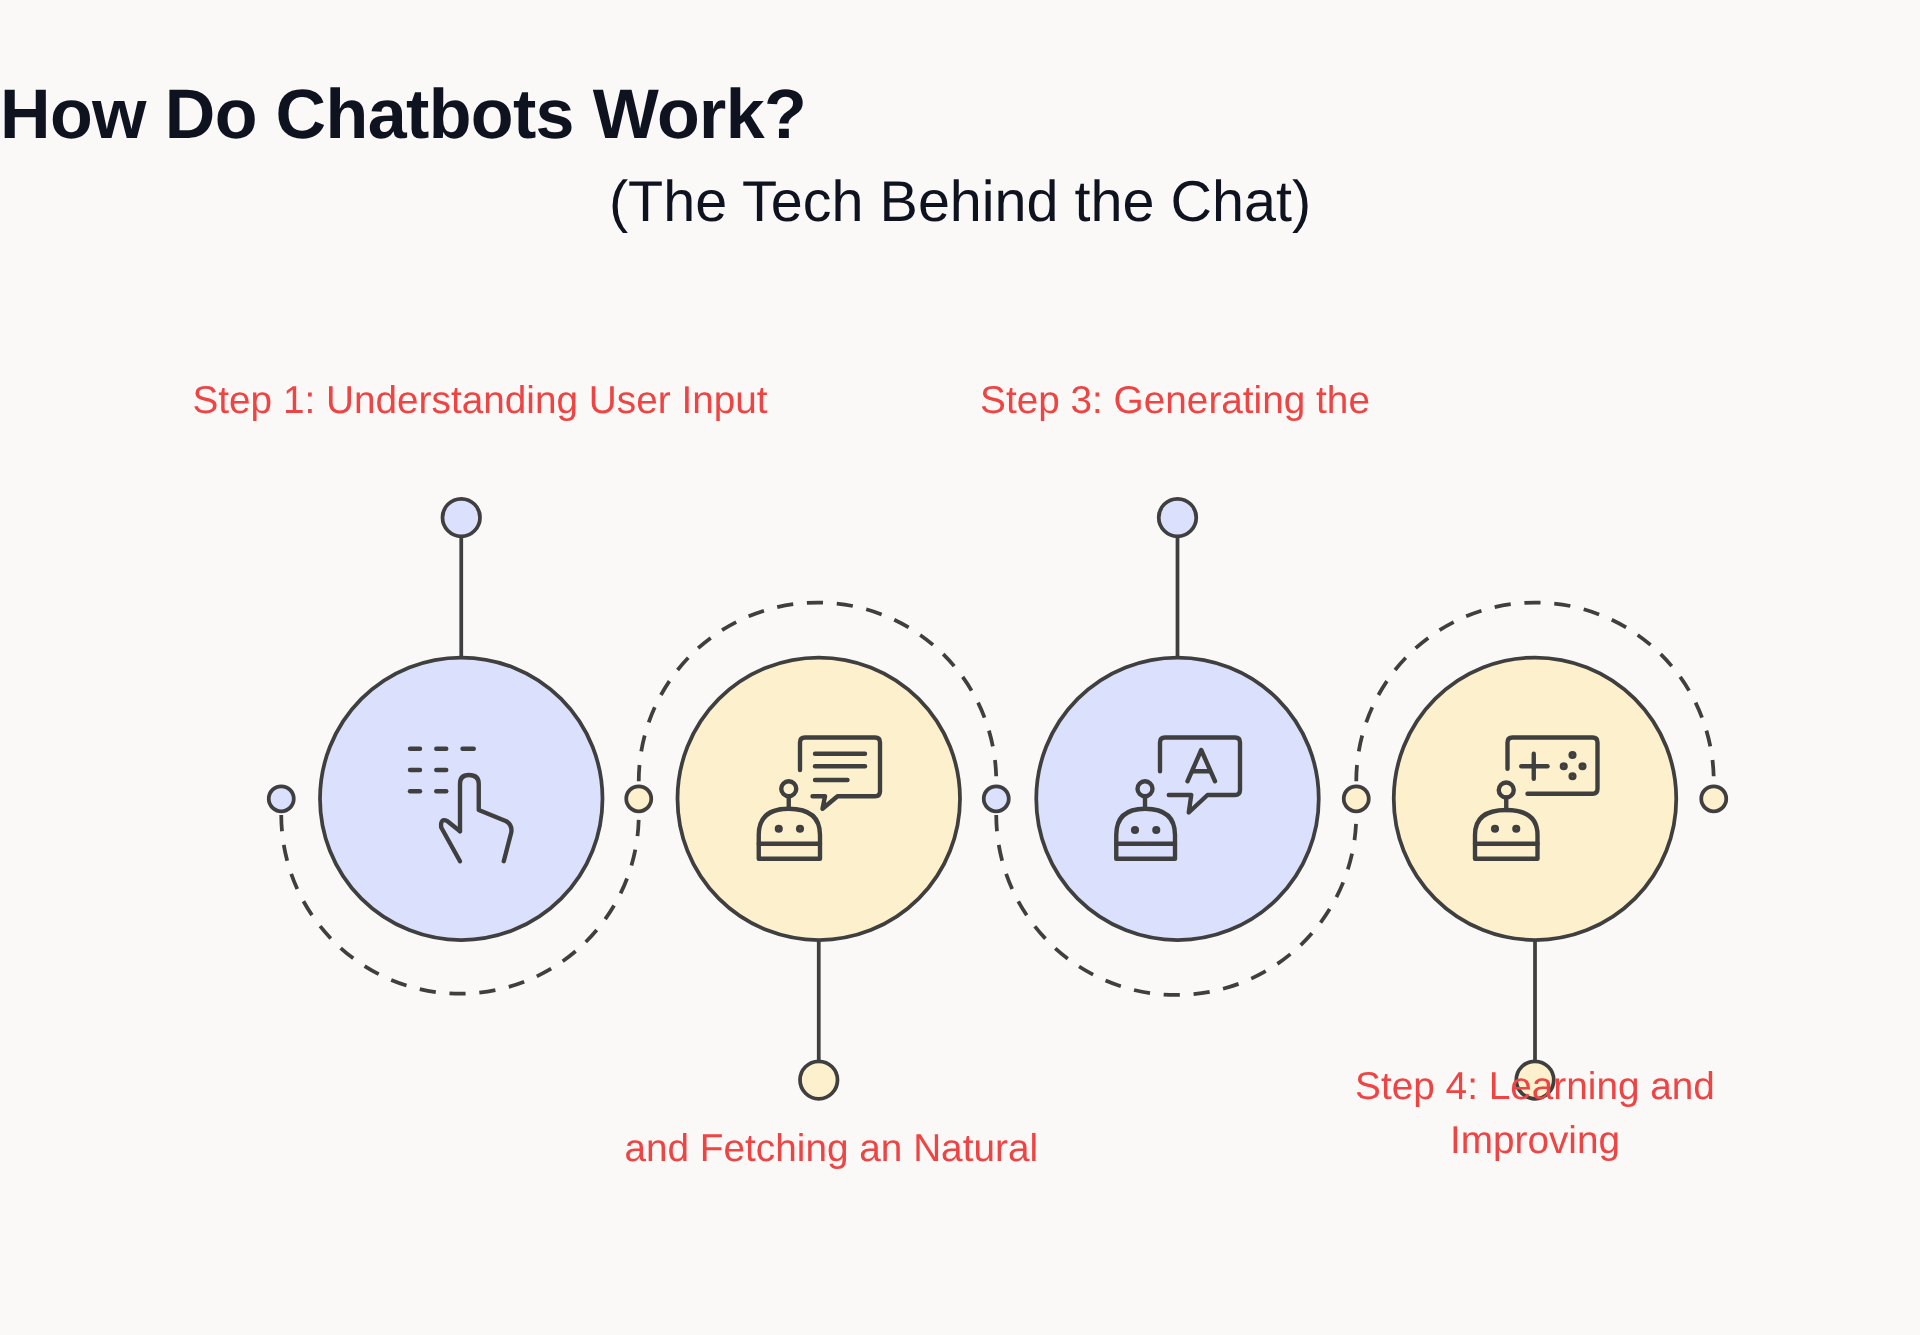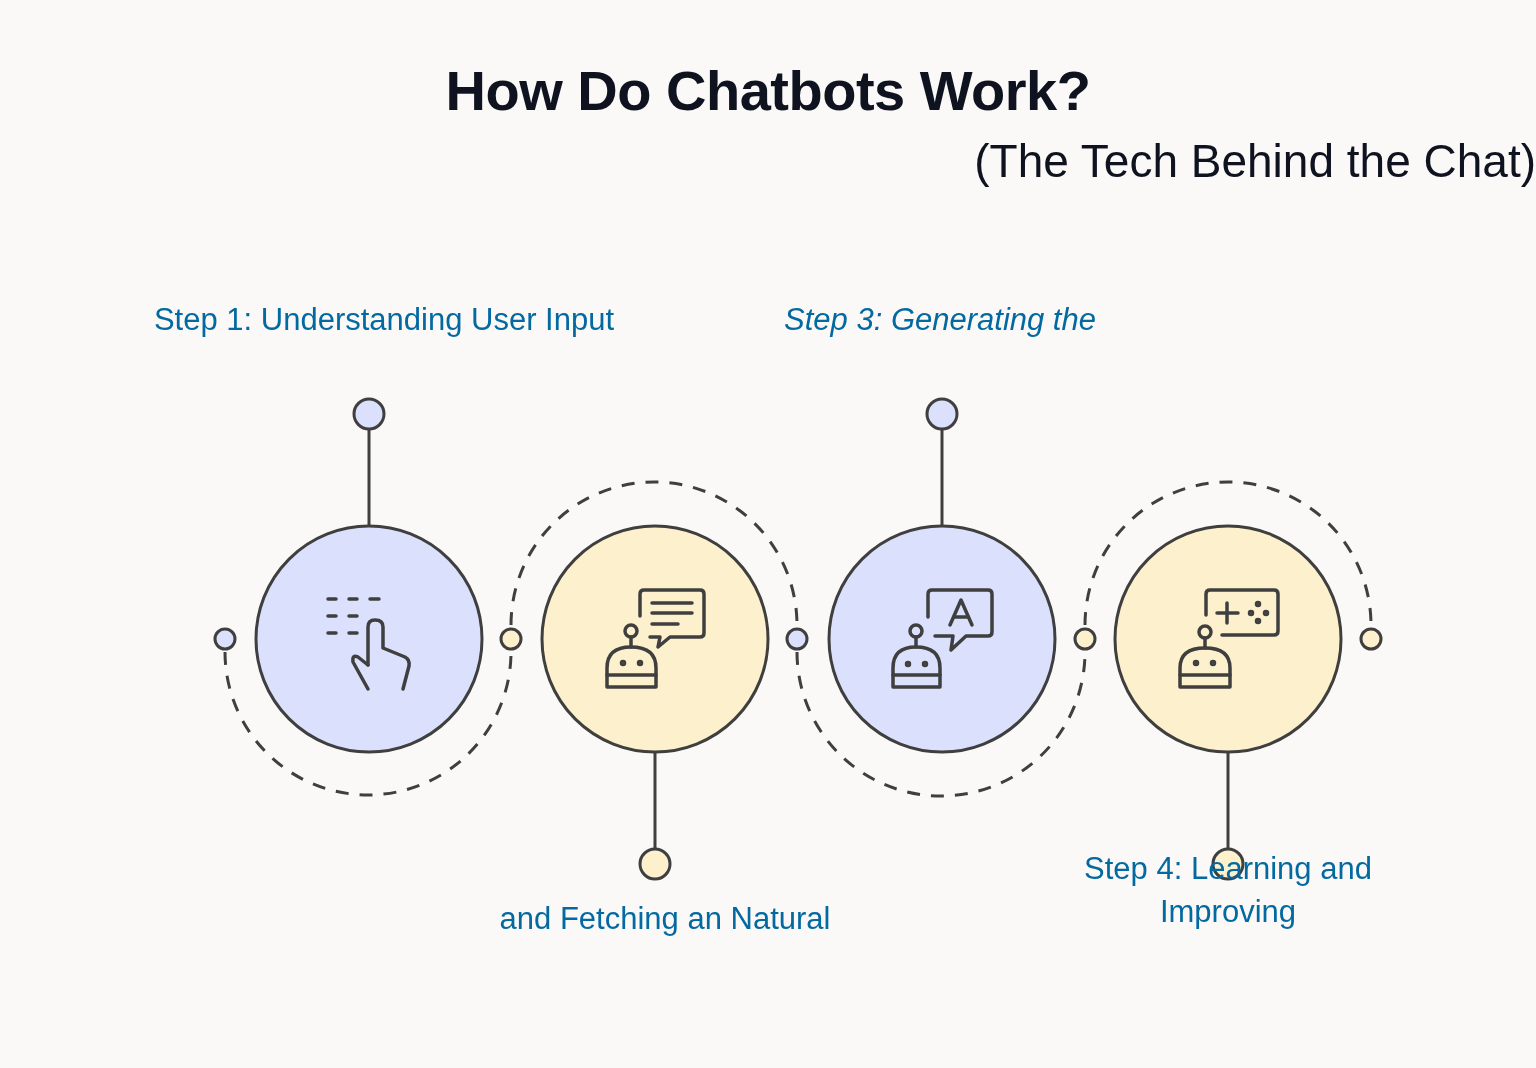--- a/index.html
+++ b/index.html
@@ -6,30 +6,30 @@
   body {
     width: 1536px; height: 1068px;
     background: #faf9f7;
     font-family: "Liberation Sans", "DejaVu Sans", sans-serif;
     color: #111827;
     position: relative;
     overflow: hidden;
   }
   .title {
     position: absolute; left: 0; width: 1536px; top: 58px;
-    text-align: center; font-weight: bold; font-size: 56px; letter-spacing: -0.5px;
+    font-weight: bold; font-size: 56px; letter-spacing: -0.5px;
     color: #0f1320;
   }
   .subtitle {
     position: absolute; left: 0; width: 1536px; top: 134px;
-    text-align: right; font-size: 46px; color: #0f1320;
+    text-align: center; font-size: 46px; color: #0f1320;
   }
   .label {
     position: absolute; text-align: center; font-size: 31px; line-height: 43px;
-    color: #0369a1; white-space: nowrap;
+    color: #ef4444; white-space: nowrap;
   }
   svg.diagram { position: absolute; left: 0; top: 0; }
 </style>
 </head>
 <body>
 
 <div class="title">How Do Chatbots Work?</div>
 <div class="subtitle">(The Tech Behind the Chat)</div>
 
 <svg class="diagram" width="1536" height="1068" viewBox="0 0 1536 1068">
@@ -122,20 +122,20 @@
 </svg>
 
 <div class="label" style="left:119px; width:530px; top:298px;">
   <div>Step 1: Understanding User Input</div>
 </div>
 
 <div class="label" style="left:440px; width:450px; top:897px;">
   <div>and Fetching an Natural</div>
 </div>
 
-<div class="label" style="left:740px; width:400px; top:298px;font-style:italic;">
+<div class="label" style="left:740px; width:400px; top:298px;">
   <div>Step 3: Generating the</div>
 </div>
 
 <div class="label" style="left:1038px; width:380px; top:847px;">
   <div>Step 4: Learning and</div>
   <div>Improving</div>
 </div>
 
 </body></html>

